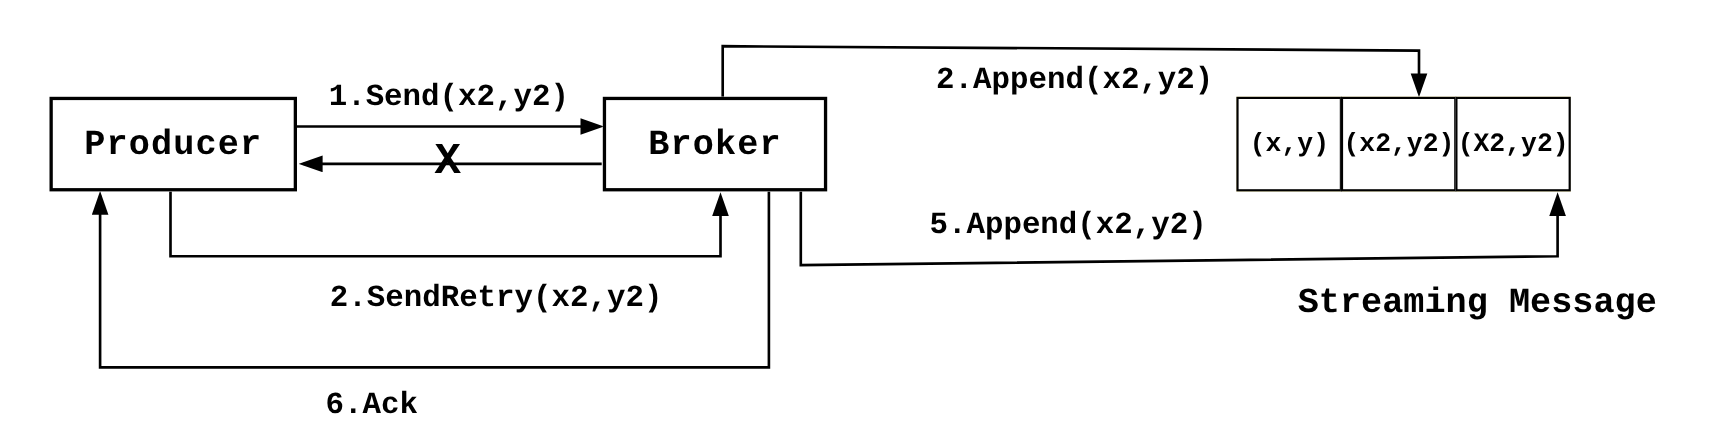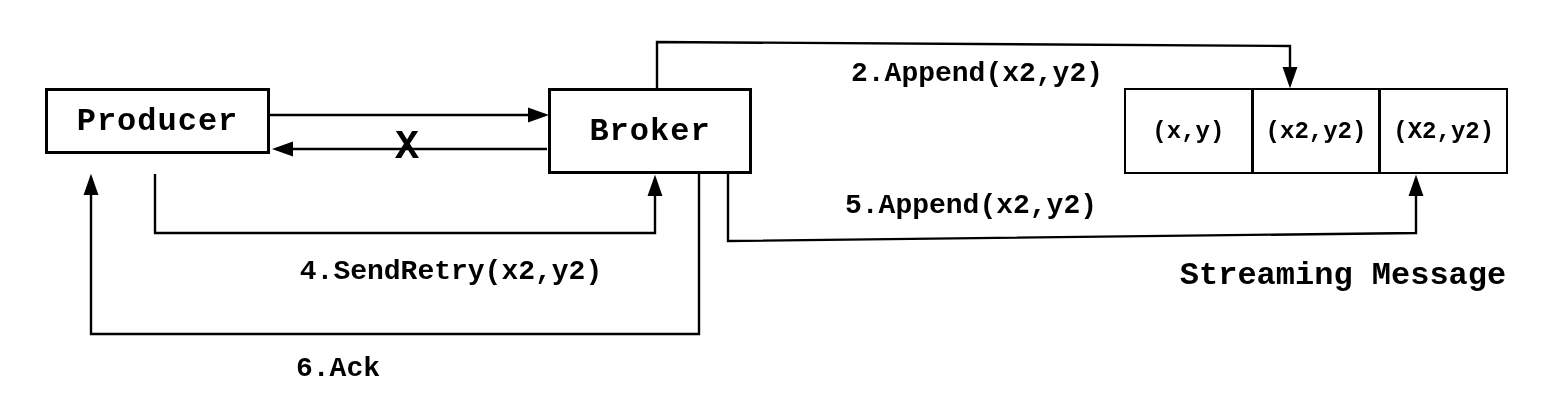--- a/index.html
+++ b/index.html
@@ -26,26 +26,26 @@
     box-sizing: border-box;
     border: 3px solid #000000;
     background: #ffffff;
     display: flex;
     align-items: center;
     justify-content: center;
     font-size: 32px;
     font-weight: bold;
     letter-spacing: 1px;
   }
-  #producer-box { left: 45px;  top: 88px; width: 225px; height: 66px; text-align: center; }
+  #producer-box { left: 45px;  top: 88px; width: 225px; height: 86px; text-align: center; }
   #broker-box   { left: 548px; top: 88px; width: 204px; height: 86px; }
   #stream-box {
     position: absolute;
     left: 1124px; top: 88px;
-    width: 384px; height: 86px;
+    width: 304px; height: 86px;
     box-sizing: border-box;
     display: flex;
     background: #fde047;
   }
   .stream-cell {
     box-sizing: border-box;
     border: 2px solid #000000;
     display: flex;
     align-items: center;
     justify-content: center;
@@ -120,25 +120,26 @@
       <span>(x,y)</span>
     </div>
     <div class="stream-cell">
       <span>(x2,y2)</span>
     </div>
     <div class="stream-cell">
       <span>(X2,y2)</span>
     </div>
   </div>
 
+  <div class="msg-label" style="left:408px; top:73px;">1.Send(x2,y2)</div>
 
   <div class="msg-label" style="left:949px; top:58px;margin-left:28px;">2.Append(x2,y2)</div>
 
 
-  <div class="msg-label" style="left:451px; top:256px;">4.SendRetry(x2,y2)</div>
+  <div class="msg-label" style="left:451px; top:256px;">2.SendRetry(x2,y2)</div>
 
   <div class="msg-label" style="left:971px; top:190px;text-align:center;">5.Append(x2,y2)</div>
 
   <div class="msg-label" style="left:338px; top:353px;">6.Ack</div>
 
   <div id="x-mark">X</div>
 
   <div id="stream-caption">Streaming Message</div>
 
 </div>

